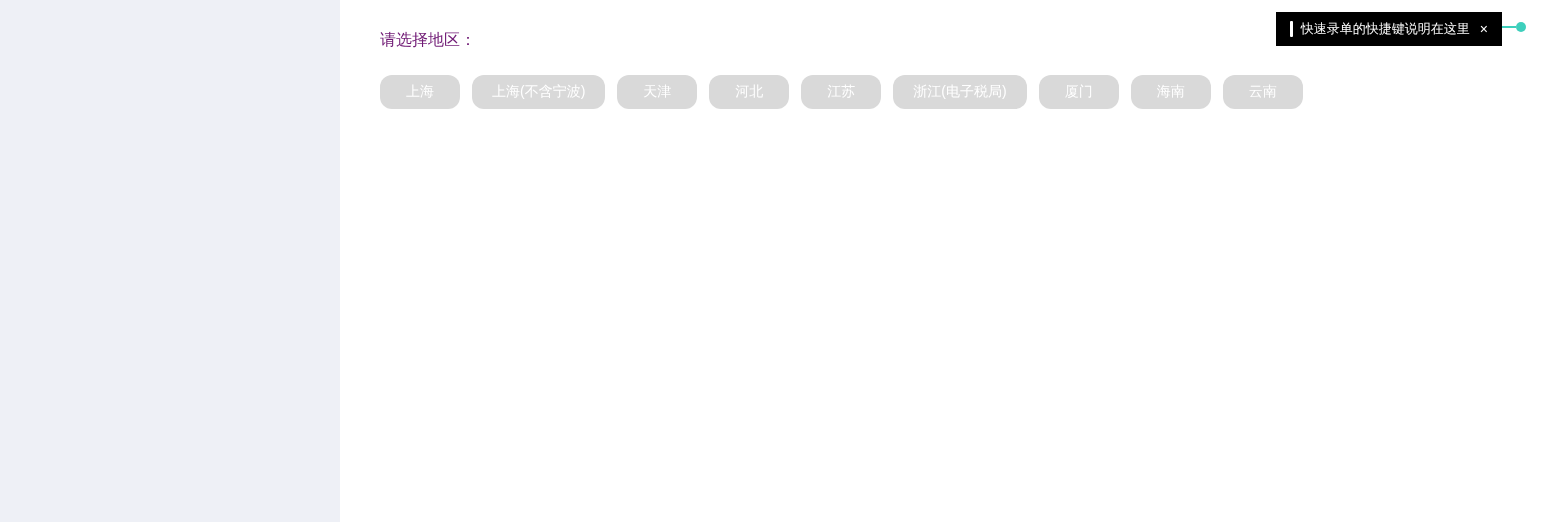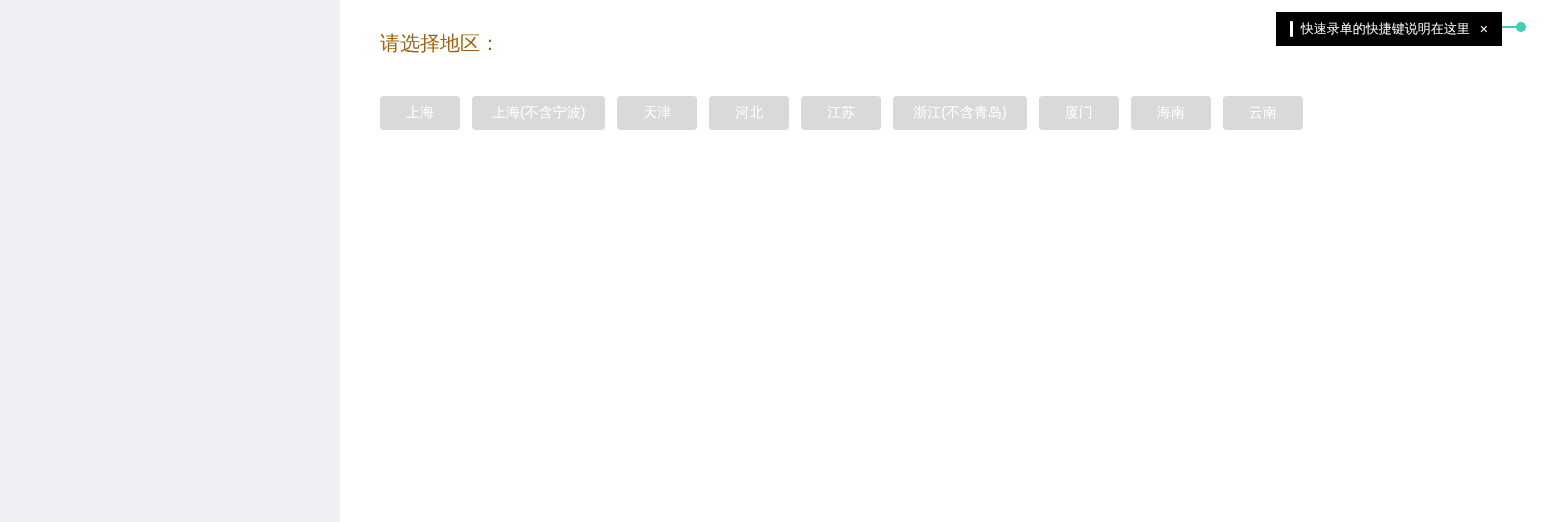--- a/index.html
+++ b/index.html
@@ -30,40 +30,40 @@
       position: absolute;
       left: 340px;
       top: 0;
       right: 0;
       bottom: 0;
       background: #ffffff;
       padding: 30px 40px;
     }
 
     .page-label {
-      font-size: 20px;
-      color: #a16207;
-      margin-bottom: 39px;
+      font-size: 16px;
+      color: #701a75;
+      margin-bottom: 24px;
       font-weight: normal;
     }
 
     .region-grid {
       display: flex;
       flex-wrap: wrap;
       gap: 12px;
     }
 
     .region-btn {
       display: inline-flex;
       align-items: center;
       justify-content: center;
       padding: 8px 20px;
       background: #d9d9d9;
       border: none;
-      border-radius: 4px;
+      border-radius: 12px;
       color: #fff;
       font-size: 14px;
       cursor: pointer;
       min-width: 80px;
       white-space: nowrap;
     }
 
     
     .tooltip-banner {
       position: absolute;
@@ -125,21 +125,21 @@
 <div class="main-content">
   <div class="page-label">请选择地区：</div>
 
   <div class="region-grid">
 
   <button class="region-btn">上海</button>
       <button class="region-btn">上海(不含宁波)</button>
       <button class="region-btn">天津</button>
       <button class="region-btn">河北</button>
       <button class="region-btn">江苏</button>
-      <button class="region-btn">浙江(不含青岛)</button>
+      <button class="region-btn">浙江(电子税局)</button>
       <button class="region-btn">厦门</button>
       <button class="region-btn">海南</button>
       <button class="region-btn">云南</button>
     </div>
 </div>
 
 <div class="tooltip-banner">
   <span>快速录单的快捷键说明在这里</span>
   <span class="tooltip-close">×</span>
 </div>

